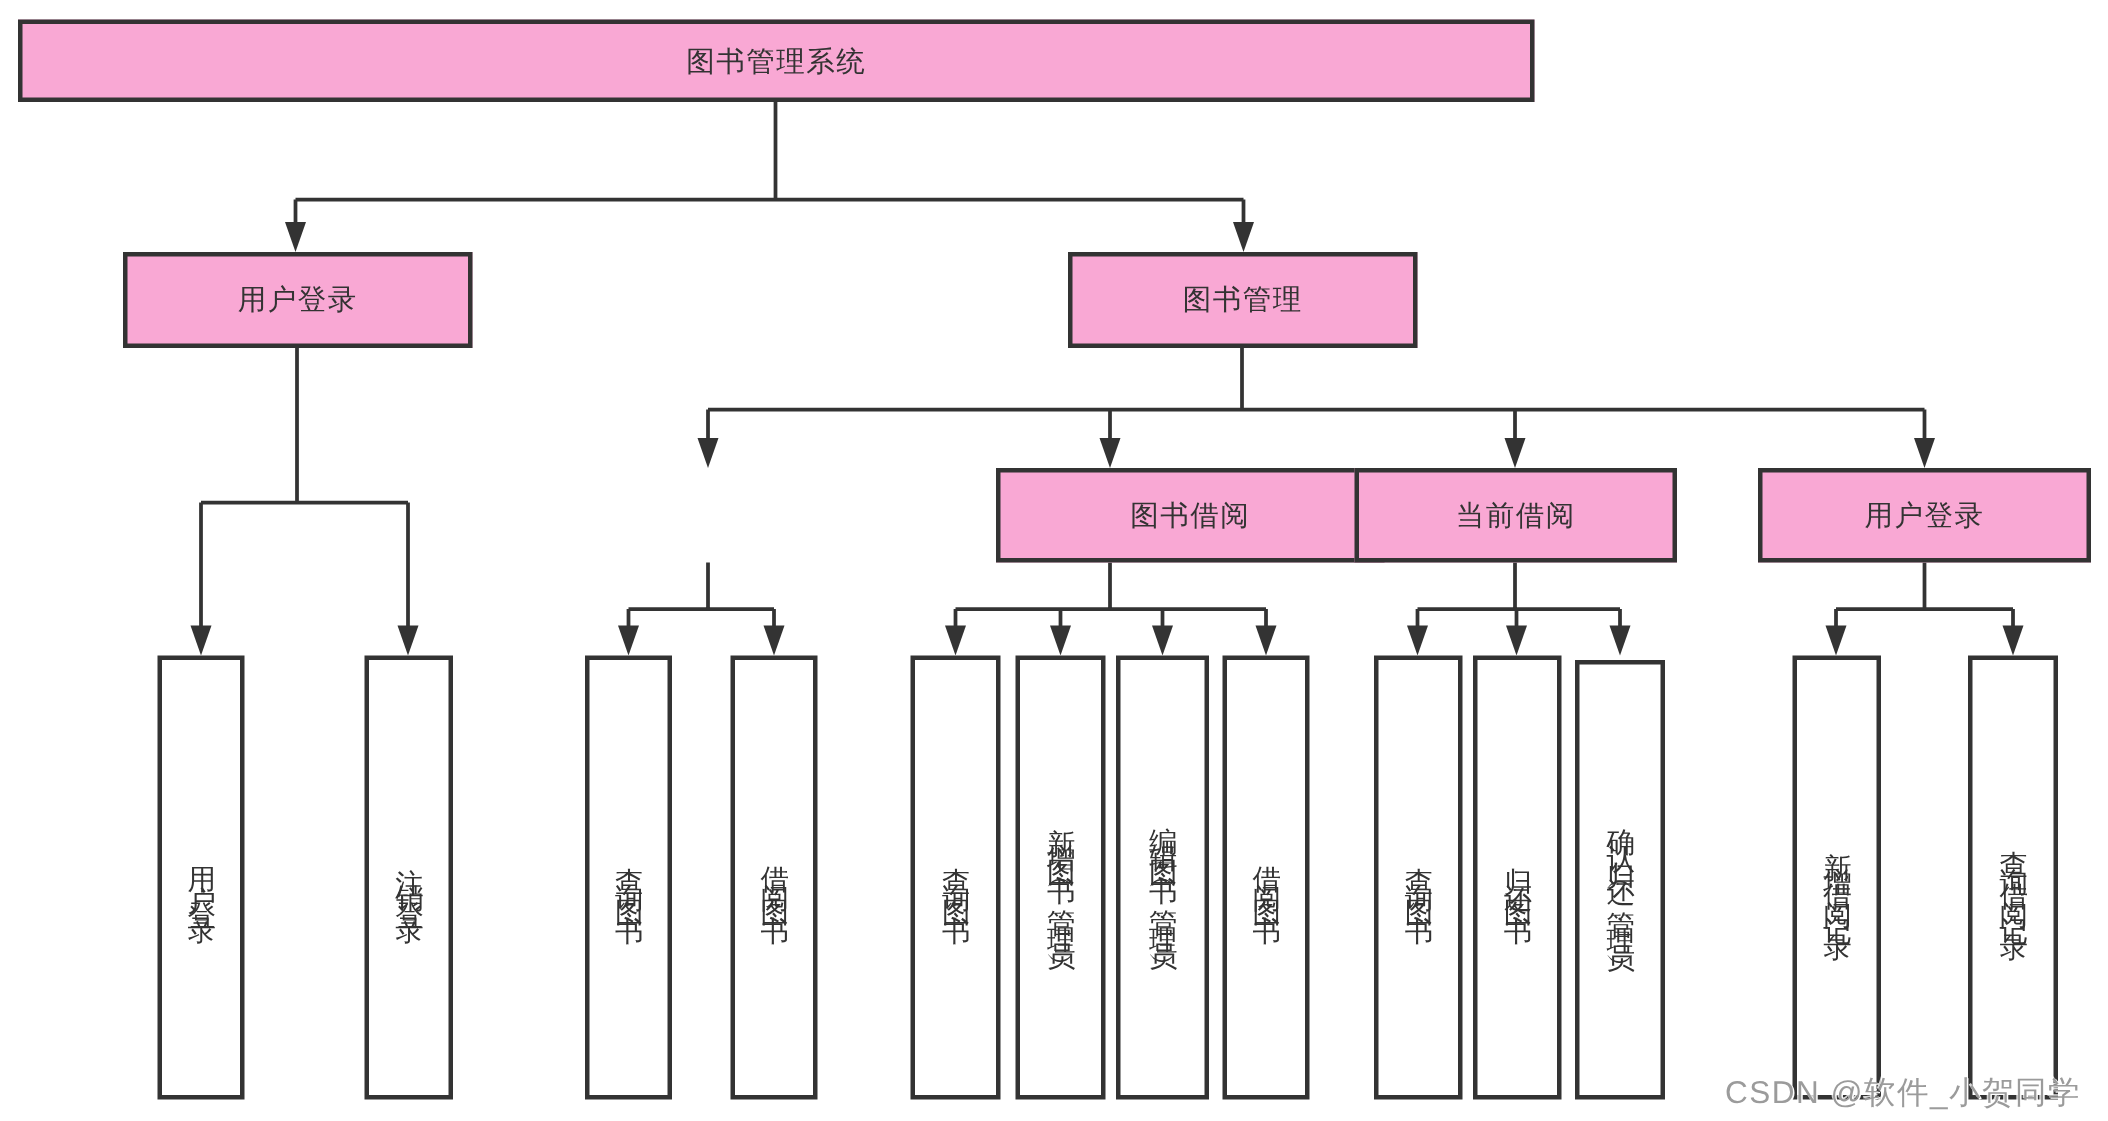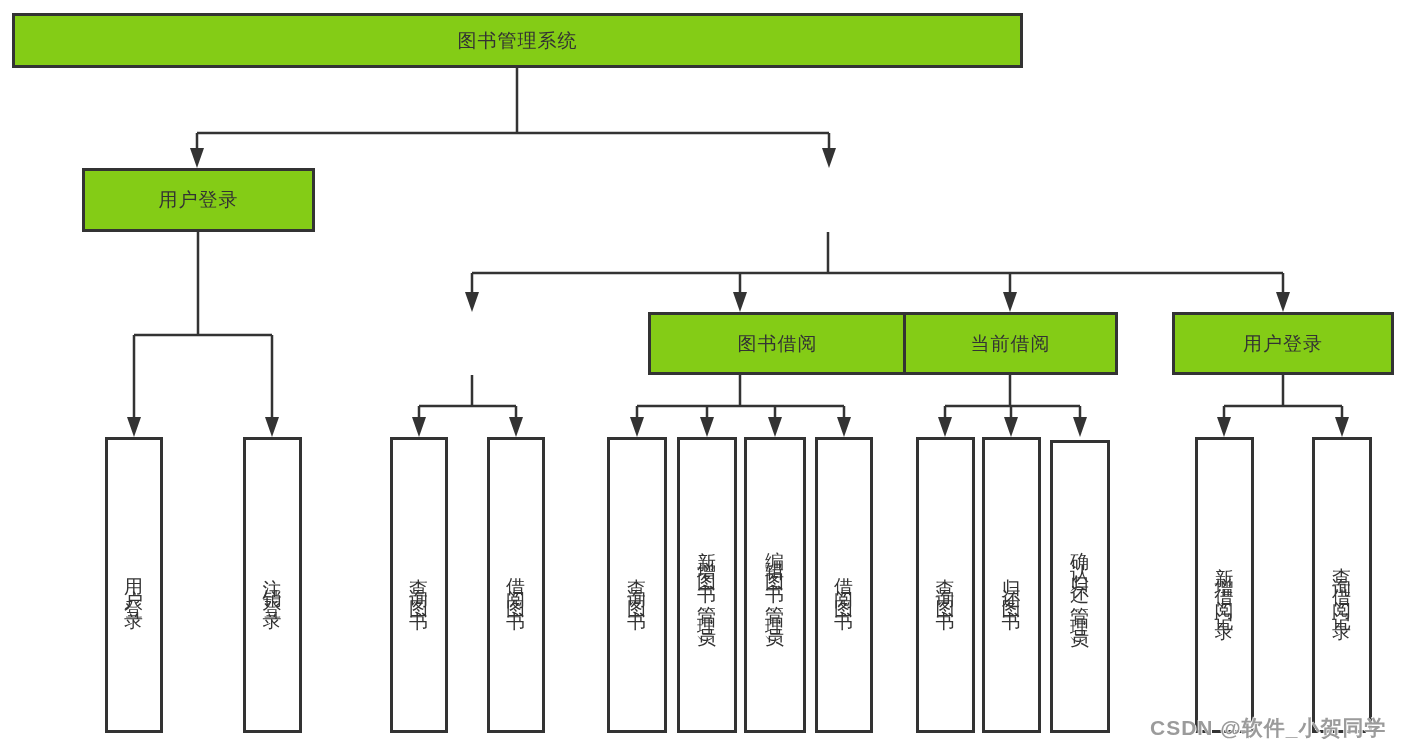--- a/index.html
+++ b/index.html
@@ -7,21 +7,21 @@
     position:relative;
     width:1405px;height:747px;
     background:#ffffff;
     font-family:"Liberation Sans","DejaVu Sans",sans-serif;
     overflow:hidden;
   }
   .wires{position:absolute;left:0;top:0;width:1405px;height:747px;}
   .hbox{
     position:absolute;
     box-sizing:border-box;
-    background:#84cc16;
+    background:#f9a8d4;
     border:3px solid #333333;
     display:flex;align-items:center;justify-content:center;
     font-size:19px;color:#333333;
     letter-spacing:1px;
     white-space:nowrap;
   }
   .vbox{
     position:absolute;
     box-sizing:border-box;
     background:#ffffff;
@@ -35,21 +35,20 @@
   }
   .watermark{
     position:absolute;
     left:1150px;top:714px;
     width:250px;
     font-size:21px;
     color:#9b9b9b;
     text-shadow:1px 1px 0 #ffffff,-1px -1px 0 rgba(255,255,255,0.8);
     white-space:nowrap;
     letter-spacing:1px;
-    font-weight:bold;
   }
 </style>
 </head>
 <body>
 
 <div class="stage">
 
   <svg class="wires" viewBox="0 0 1405 747" xmlns="http://www.w3.org/2000/svg">
     <g stroke="#333333" stroke-width="2.5" fill="none">
 
@@ -86,22 +85,23 @@
       <polygon points="1004,417 1018,417 1011,437"></polygon>
       <polygon points="1073,417 1087,417 1080,437"></polygon>
       <polygon points="1217,417 1231,417 1224,437"></polygon>
       <polygon points="1335,417 1349,417 1342,437"></polygon>
     </g>
   </svg>
 
   <div class="hbox" style="left:12px;top:13px;width:1011px;height:55px">图书管理系统</div>
 
   <div class="hbox" style="left:82px;top:168px;width:233px;height:64px">用户登录</div>
+  <div class="hbox" style="left:712px;top:168px;width:233px;height:64px">图书管理</div>
 
-  <div class="hbox" style="left:648px;top:312px;width:259px;height:63px">图书借阅</div>
+  <div class="hbox" style="left:664px;top:312px;width:259px;height:63px">图书借阅</div>
   <div class="hbox" style="left:903px;top:312px;width:215px;height:63px">当前借阅</div>
   <div class="hbox" style="left:1172px;top:312px;width:222px;height:63px">用户登录</div>
 
   <div class="vbox" style="left:105px;top:437px;width:58px;height:296px">用户登录</div>
   <div class="vbox" style="left:243px;top:437px;width:59px;height:296px">注销登录</div>
 
   <div class="vbox" style="left:390px;top:437px;width:58px;height:296px">查询图书</div>
   <div class="vbox" style="left:487px;top:437px;width:58px;height:296px">借阅图书</div>
 
   <div class="vbox" style="left:607px;top:437px;width:60px;height:296px">查询图书</div>

